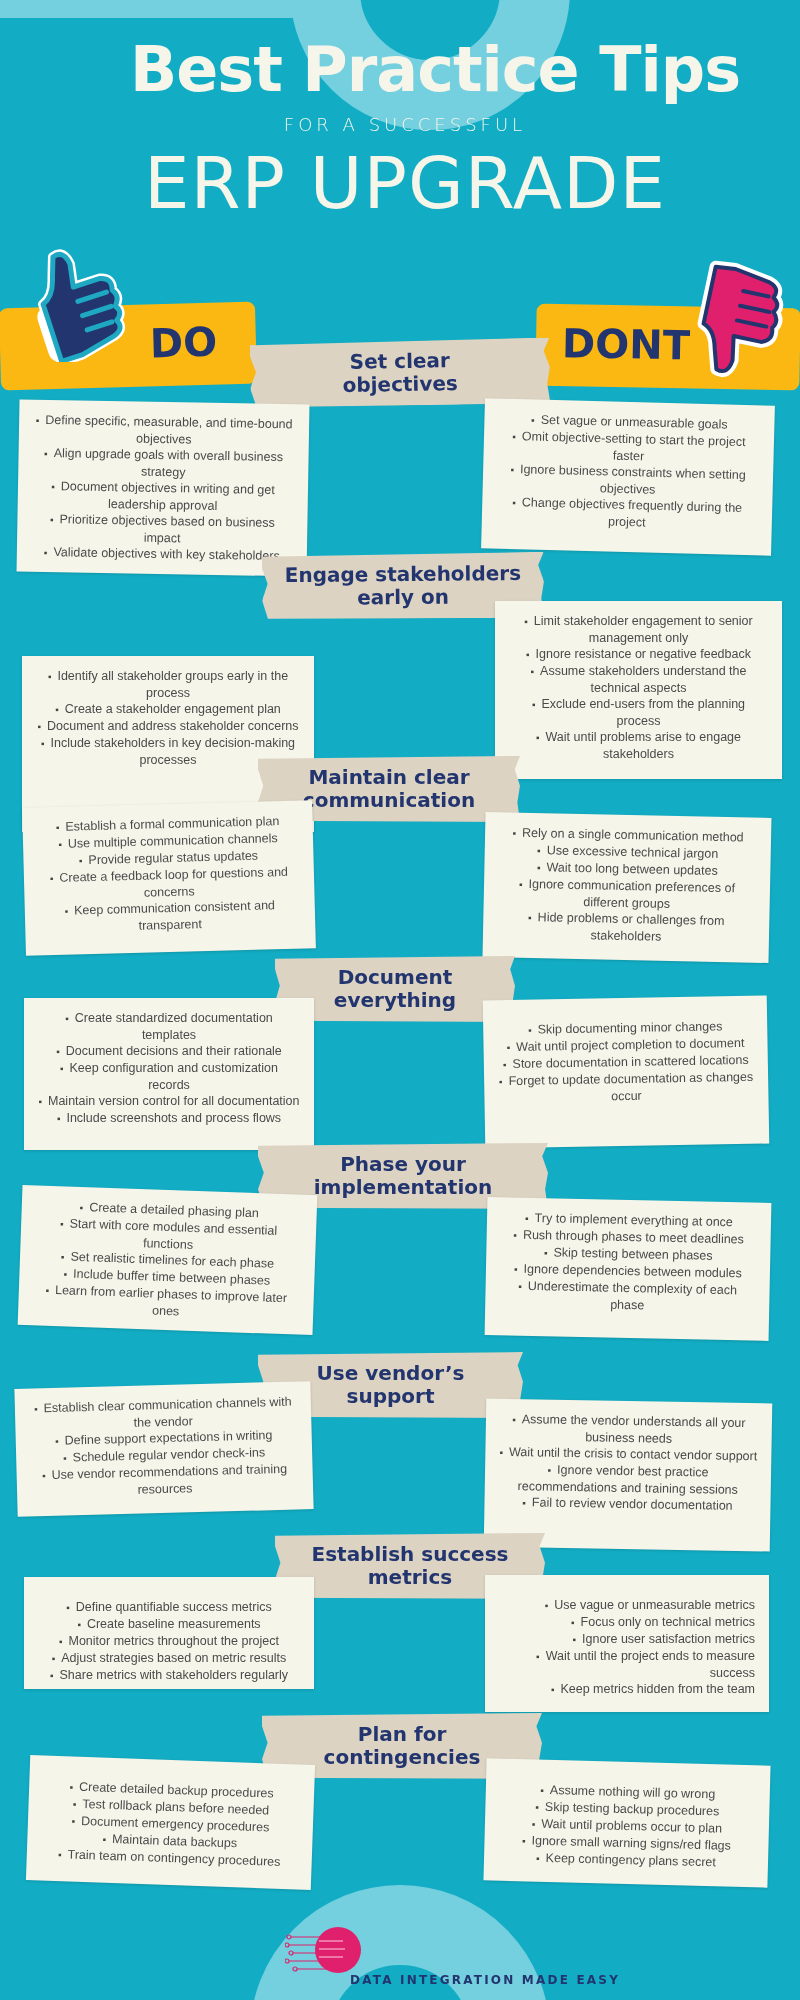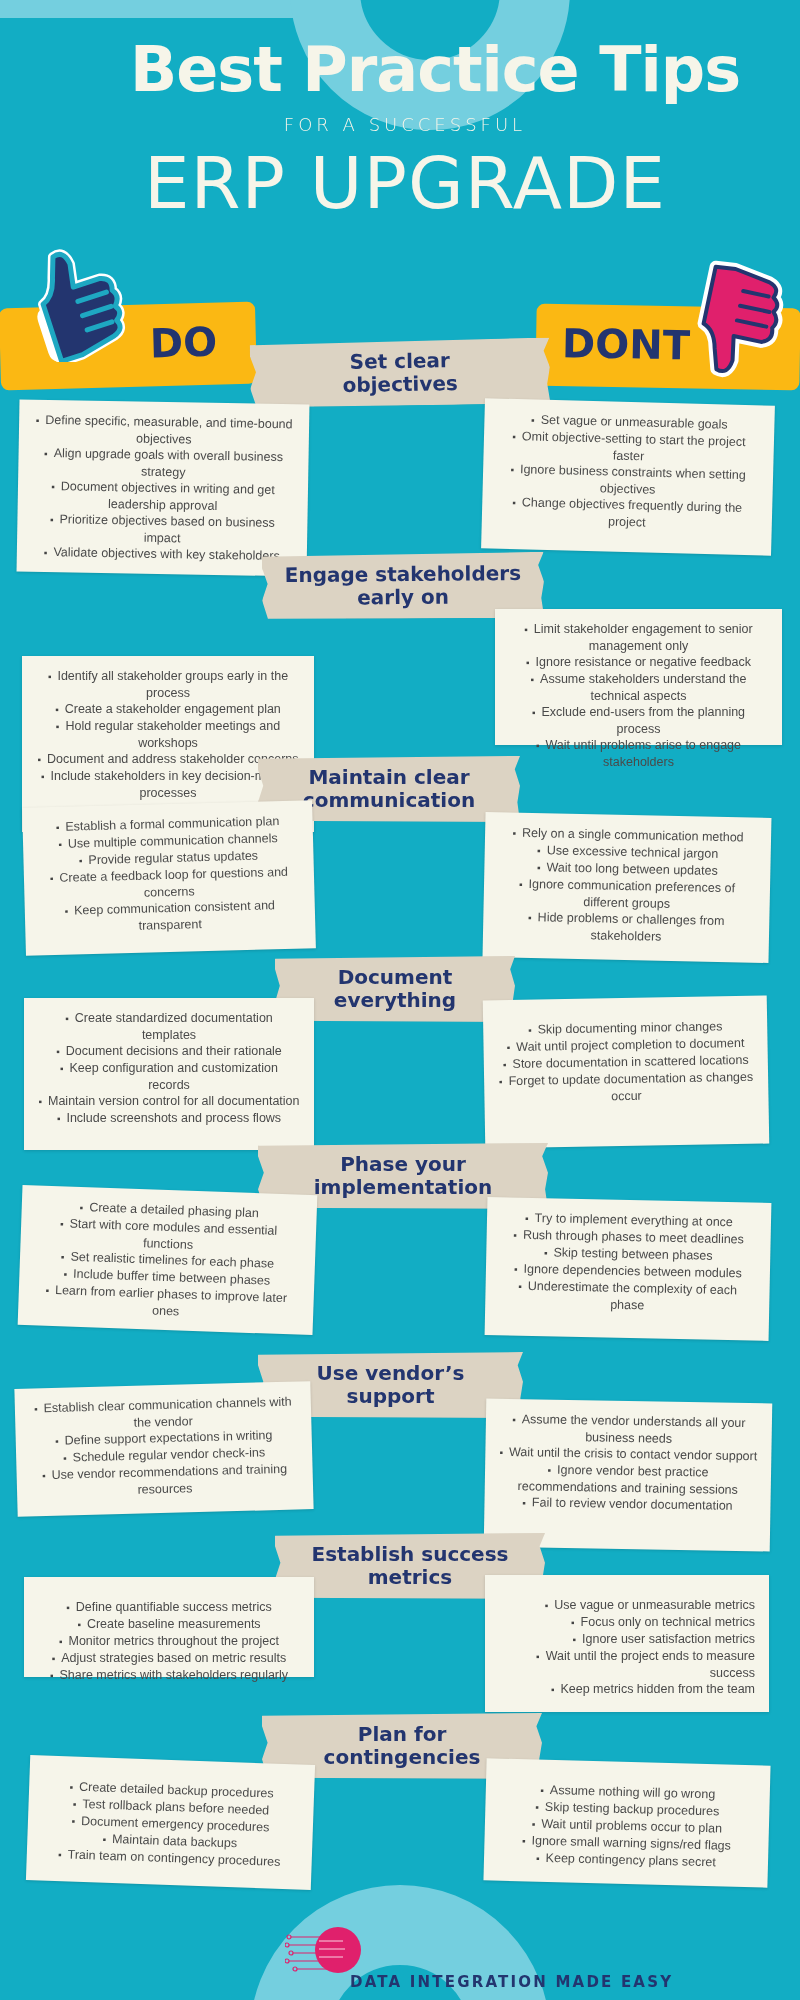--- a/index.html
+++ b/index.html
@@ -42,21 +42,21 @@
     font-size: 12.5px; line-height: 16px; text-align: center;
     padding: 12px 14px; box-shadow: 0 1px 3px rgba(0,0,0,0.15);
   }
   .note ul { list-style: none; }
   .note li::before { content: "\25AA"; margin-right: 6px; color: #444; font-size: 10px; }
 
   .logo { position: absolute; left: 285px; top: 1925px; width: 260px; height: 60px; }
   .logo-circle { position: absolute; left: 30px; top: 2px; width: 46px; height: 46px; border-radius: 50%; background: #e0206c; }
   .logo-lines { position: absolute; left: 0; top: 8px; }
   .logo-text { position: absolute; left: 72px; top: -2px; font-family: "DejaVu Sans", sans-serif; font-size: 44px; color: #9ea3a6; letter-spacing: 2px; font-weight: 300; }
-  .logo-tag { position: absolute; left: 65px; top: 48px; font-family: "DejaVu Sans", sans-serif; font-size: 15px; font-weight: bold; color: #23356f; letter-spacing: 2.2px; white-space: nowrap; }
+  .logo-tag { position: absolute; left: 65px; top: 48px; font-family: "DejaVu Sans", sans-serif; font-size: 12px; font-weight: bold; color: #23356f; letter-spacing: 2.2px; white-space: nowrap; }
 </style>
 </head>
 <body>
 
 <div class="deco-bar"></div>
 <div class="deco-circle deco-top"></div>
 <div class="deco-circle deco-bottom"></div>
 
 <div class="header">
   <div class="title">Best Practice Tips</div>
@@ -111,26 +111,25 @@
 </div>
 
 <div class="tape" style="left:262px; top:553px; width:282px; transform:rotate(-0.5deg);">
   <div>Engage stakeholders</div>
   <div>early on</div>
 </div>
 <div class="note" style="left:22px; top:620px; width:292px; height:176px;margin-top:36px;">
   <ul>
     <li>Identify all stakeholder groups early in the process</li>
     <li>Create a stakeholder engagement plan</li>
-    <li>Hold regular stakeholder meetings and workshops</li>
     <li>Document and address stakeholder concerns</li>
     <li>Include stakeholders in key decision-making processes</li>
   </ul>
 </div>
-<div class="note" style="left:495px; top:601px; width:287px; height:136px;margin-top:8px;">
+<div class="note" style="left:495px; top:601px; width:287px; height:178px;">
   <ul>
     <li>Limit stakeholder engagement to senior management only</li>
     <li>Ignore resistance or negative feedback</li>
     <li>Assume stakeholders understand the technical aspects</li>
     <li>Exclude end-users from the planning process</li>
     <li>Wait until problems arise to engage stakeholders</li>
   </ul>
 </div>
 
 <div class="tape" style="left:258px; top:756px; width:262px;">
@@ -219,21 +218,21 @@
     <li>Wait until the crisis to contact vendor support</li>
     <li>Ignore vendor best practice recommendations and training sessions</li>
     <li>Fail to review vendor documentation</li>
   </ul>
 </div>
 
 <div class="tape" style="left:275px; top:1533px; width:270px;">
   <div>Establish success</div>
   <div>metrics</div>
 </div>
-<div class="note" style="left:24px; top:1577px; width:290px; height:100px;">
+<div class="note" style="left:24px; top:1577px; width:290px; height:112px;">
   <ul style="margin-top:10px;">
     <li>Define quantifiable success metrics</li>
     <li>Create baseline measurements</li>
     <li>Monitor metrics throughout the project</li>
     <li>Adjust strategies based on metric results</li>
     <li>Share metrics with stakeholders regularly</li>
   </ul>
 </div>
 <div class="note" style="left:485px; top:1575px; width:284px; height:137px;text-align:right;">
   <ul style="margin-top:10px;">

